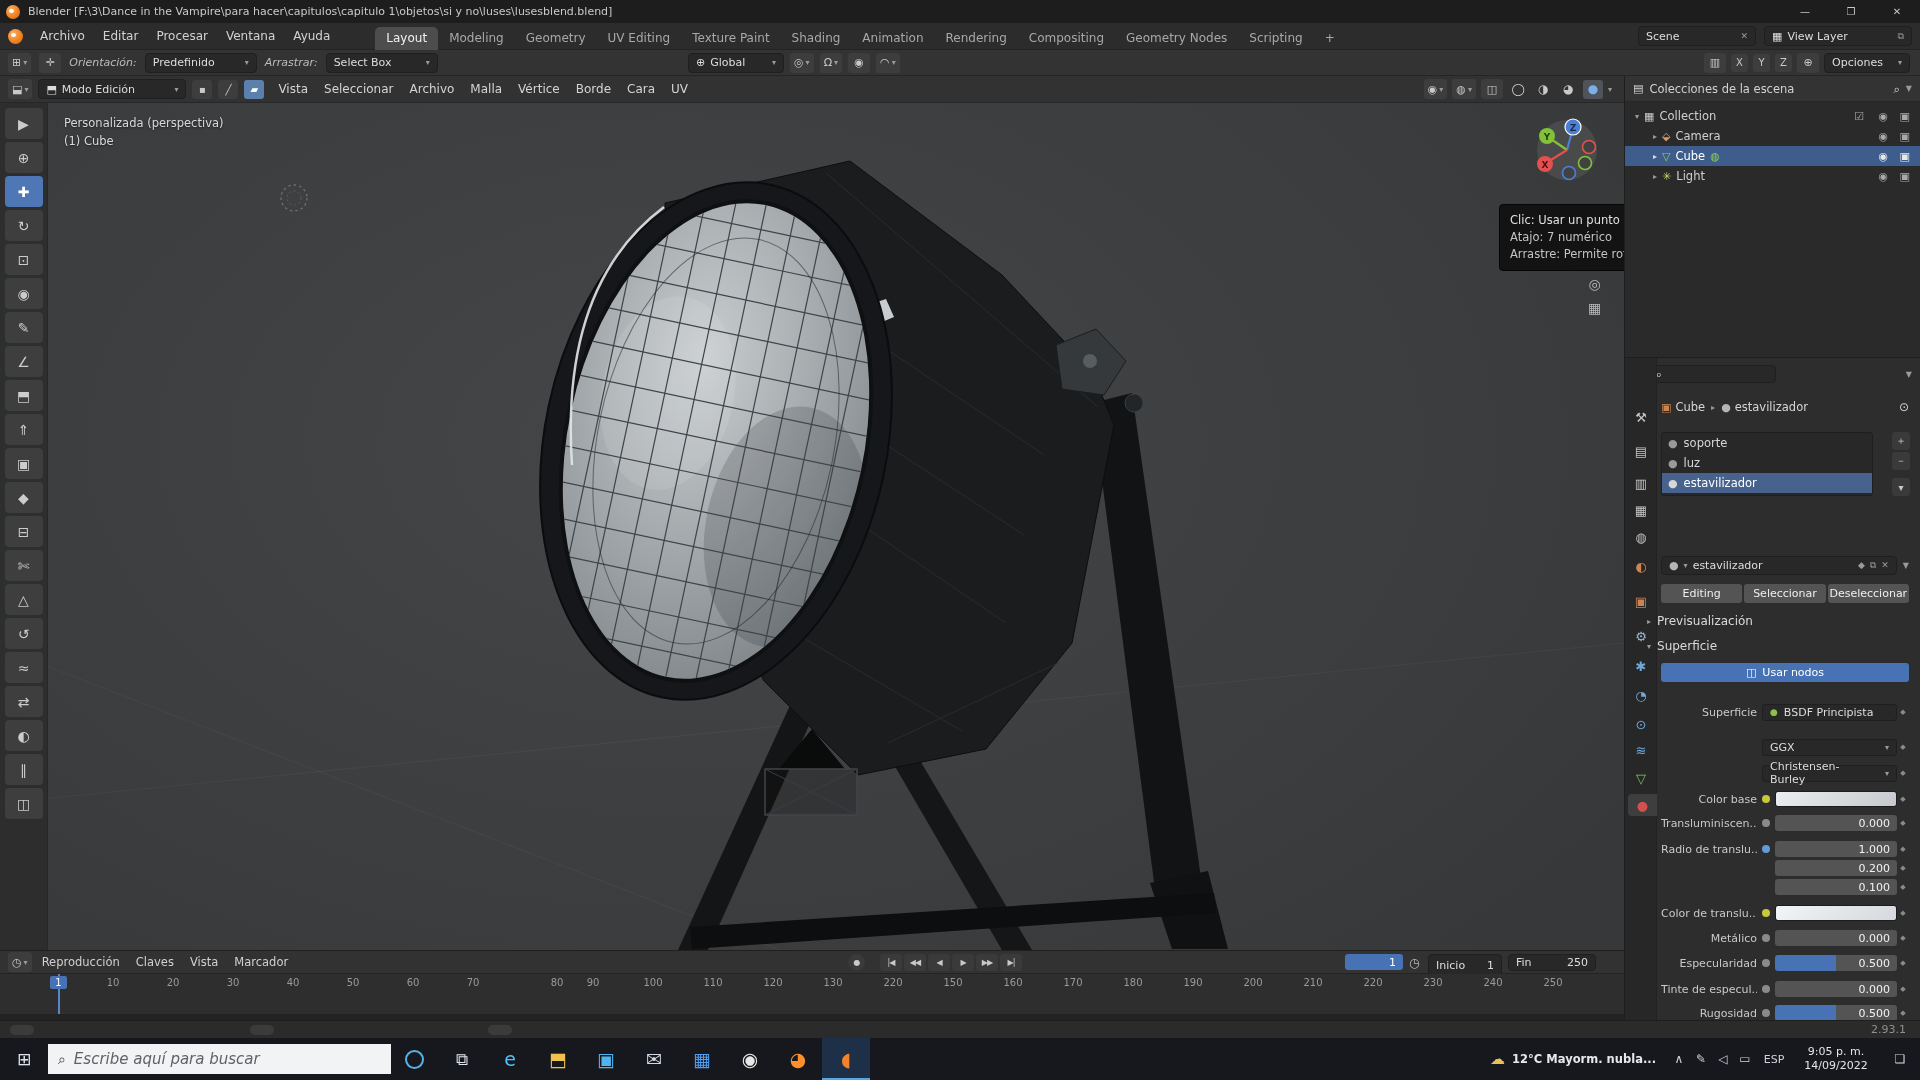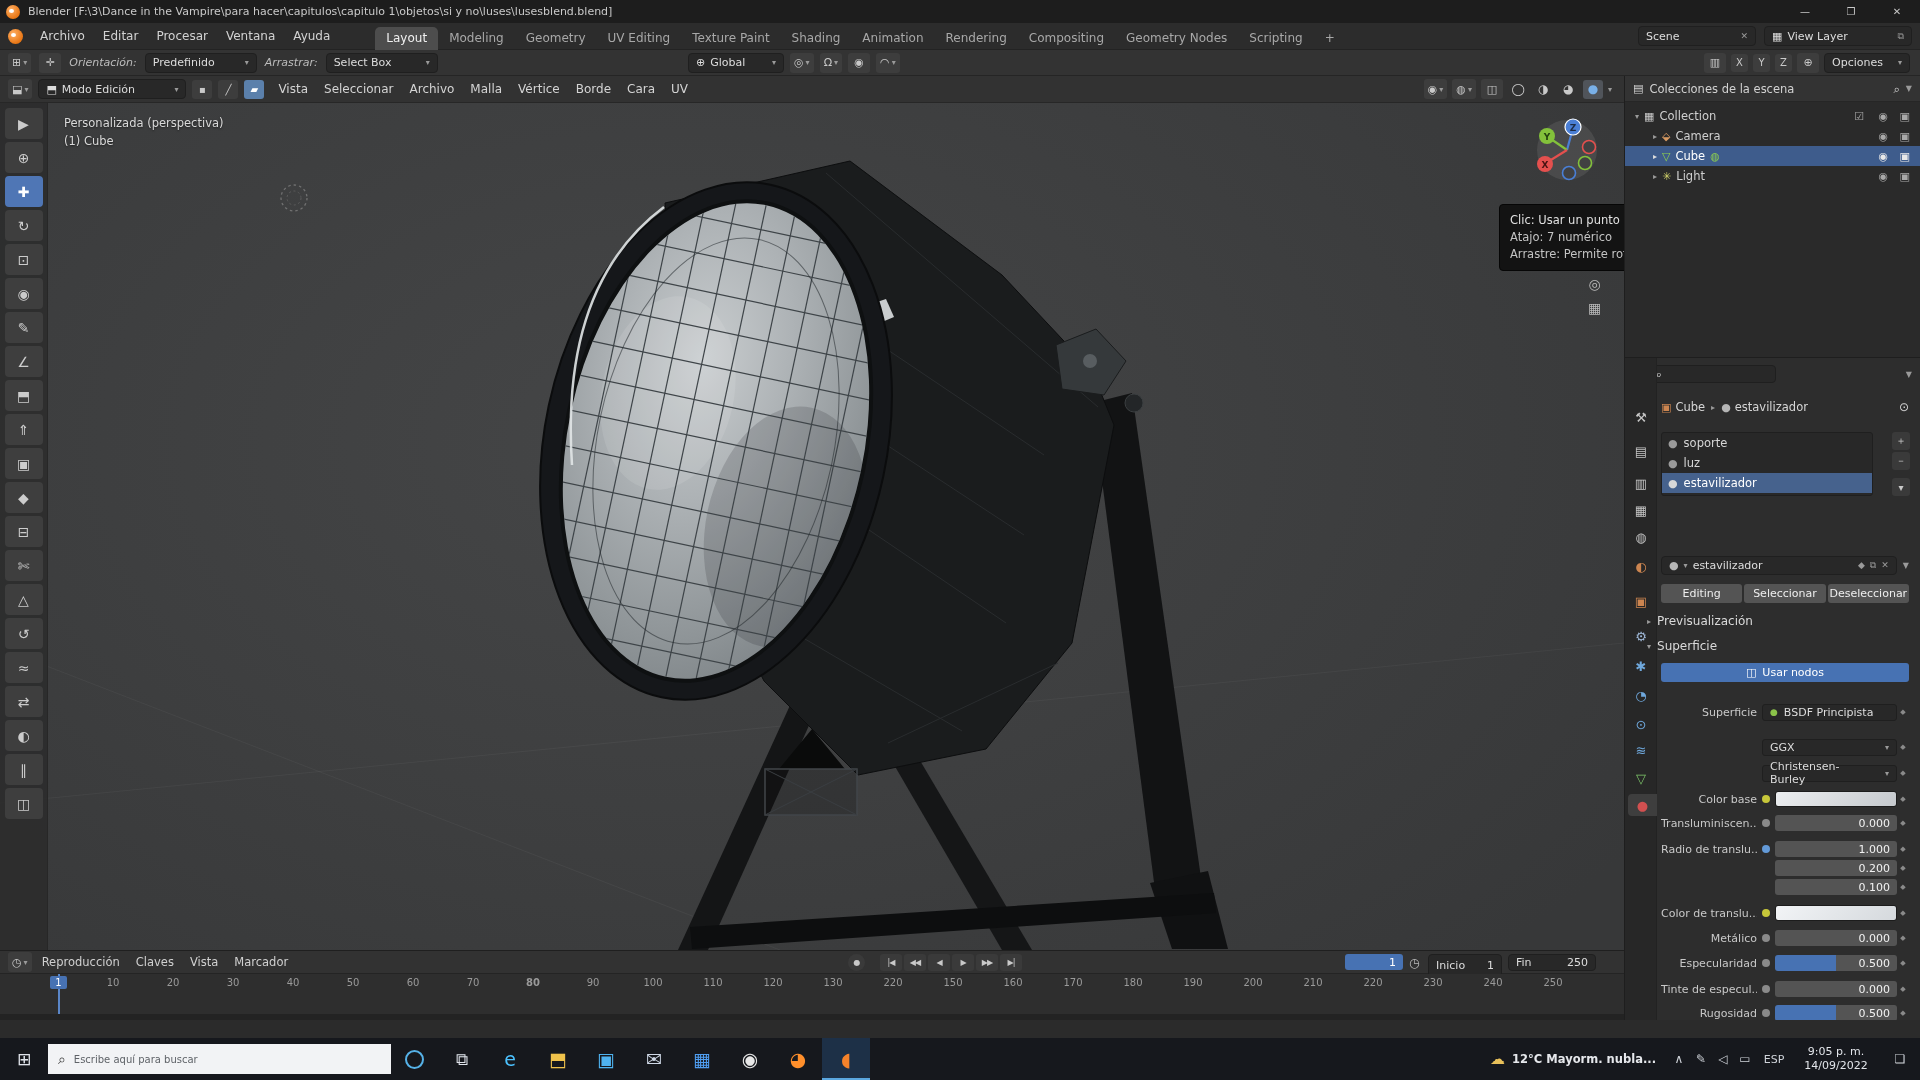--- a/index.html
+++ b/index.html
@@ -101,21 +101,21 @@
 
   
   #statusbar { position:absolute; left:0; top:1020px; width:1920px; height:18px; background:#2b2b2b; border-top:1px solid #1e1e1e; }
   .hint { position:absolute; top:4px; width:24px; height:10px; background:#3b3b3b; border-radius:5px; }
   #version { position:absolute; right:14px; top:2px; font-size:11px; color:#8f8f8f; }
 
   
   #taskbar { position:absolute; left:0; top:1038px; width:1920px; height:42px; background:#16181d; display:flex; align-items:stretch; }
   .tb-btn { width:48px; display:flex; align-items:center; justify-content:center; color:#dfe3ea; font-size:17px; }
   #tb-search { width:343px; margin:6px 0; background:#f2f3f5; display:flex; align-items:center; gap:8px; padding:0 10px; }
-  #tb-search input { border:none; background:transparent; font-size:10px; width:100%; outline:none; color:#222; font-family:inherit; }
+  #tb-search input { border:none; background:transparent; font-size:15px; width:100%; outline:none; color:#222; font-family:inherit;font-style:italic; }
   #tb-search input::placeholder { color:#5f6368; }
   .cortana { width:19px; height:19px; border:2px solid #56b2e8; border-radius:50%; align-self:center; margin:0 14px; }
   .tb-app { width:48px; display:flex; align-items:center; justify-content:center; font-size:19px; color:#cfd3d9; }
   .tb-app.active { background:#1d3047; box-shadow:inset 0 -2px 0 #5aa7e0; }
   #tb-weather { display:flex; align-items:center; gap:7px; padding:0 12px; }
   #tb-weather .wtxt { font-size:11.5px; color:#e6e8ec; white-space:nowrap;font-weight:bold; }
   .tray-ic { width:22px; display:flex; align-items:center; justify-content:center; color:#cfd3d9; font-size:12px; }
   #tb-clock { width:88px; display:flex; flex-direction:column; align-items:center; justify-content:center; font-size:11px; color:#e2e5ea; line-height:14px; }
 </style>
 </head>
@@ -669,21 +669,21 @@
       <div>
 
       <span class="fnum" style="left: 59px;">1</span>
           <span class="fnum" style="left: 113px;">10</span>
           <span class="fnum" style="left: 173px;">20</span>
           <span class="fnum" style="left: 233px;">30</span>
           <span class="fnum" style="left: 293px;">40</span>
           <span class="fnum" style="left: 353px;">50</span>
           <span class="fnum" style="left: 413px;">60</span>
           <span class="fnum" style="left: 473px;">70</span>
-          <span class="fnum" style="left: 533px; font-weight: bold;">80</span>
+          <span class="fnum" style="left: 557px;">80</span>
           <span class="fnum" style="left: 593px;">90</span>
           <span class="fnum" style="left: 653px;">100</span>
           <span class="fnum" style="left: 713px;">110</span>
           <span class="fnum" style="left: 773px;">120</span>
           <span class="fnum" style="left: 833px;">130</span>
           <span class="fnum" style="left: 893px;">220</span>
           <span class="fnum" style="left: 953px;">150</span>
           <span class="fnum" style="left: 1013px;">160</span>
           <span class="fnum" style="left: 1073px;">170</span>
           <span class="fnum" style="left: 1133px;">180</span>
@@ -694,20 +694,26 @@
           <span class="fnum" style="left: 1433px;">230</span>
           <span class="fnum" style="left: 1493px;">240</span>
           <span class="fnum" style="left: 1553px;">250</span>
         </div>
       <div style="position:absolute;left:58px;top:0;width:2px;height:41px;background:#5a86c8"></div>
       <div style="position:absolute;left:50px;top:2px;width:17px;height:13px;background:#4772b3;border-radius:2px;color:#fff;font-size:10px;display:flex;align-items:center;justify-content:center">1</div>
     </div>
     <div id="tl-strip"></div>
   </div>
 
+  <div id="statusbar">
+    <span class="hint" style="left:10px"></span>
+    <span class="hint" style="left:250px"></span>
+    <span class="hint" style="left:488px"></span>
+    <span id="version">2.93.1</span>
+  </div>
 
   <div id="taskbar">
     <span class="tb-btn">⊞</span>
     <div id="tb-search">
       <span style="color:#444;font-size:14px">⌕</span>
       <input type="text" placeholder="Escribe aquí para buscar" style="">
     </div>
     <span class="cortana"></span>
     <span class="tb-btn">⧉</span>
     <div style="display:flex">

